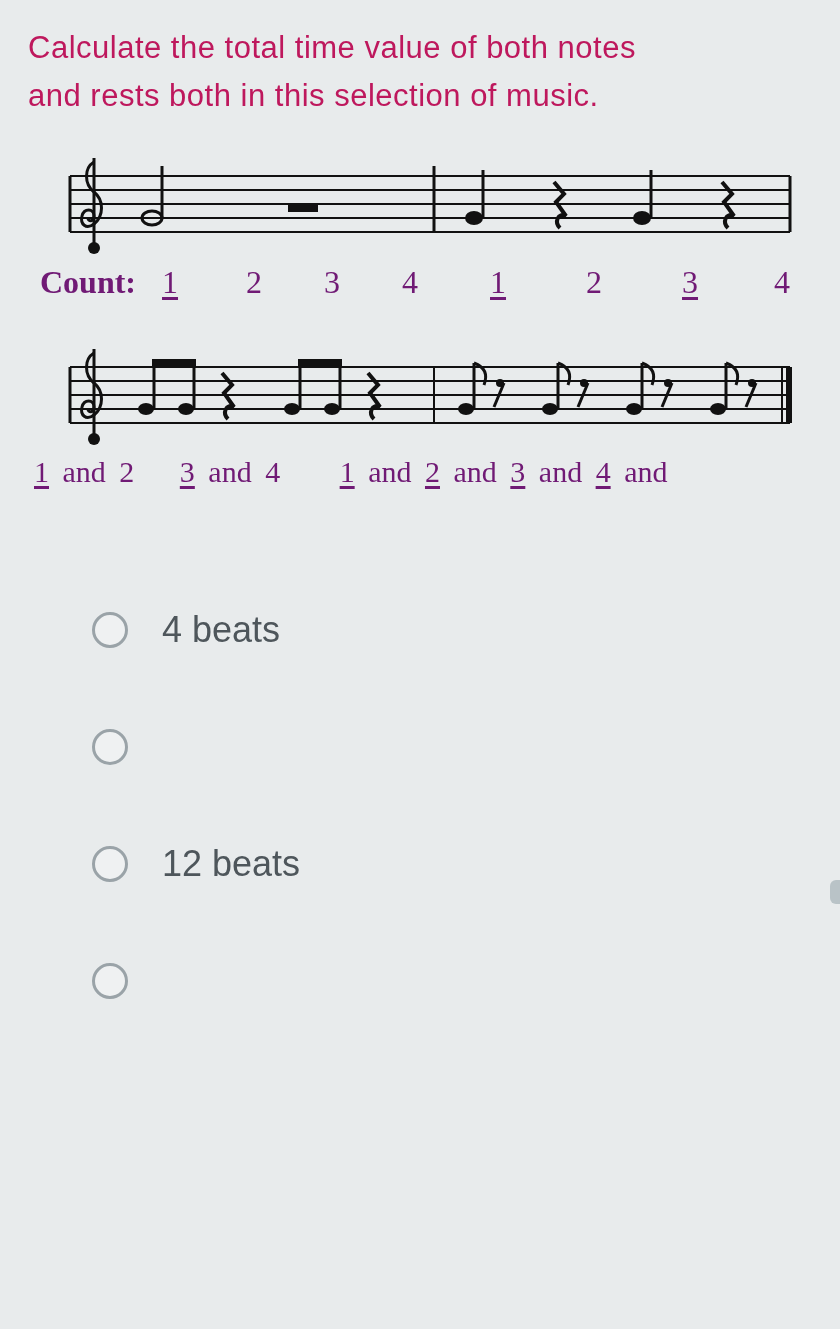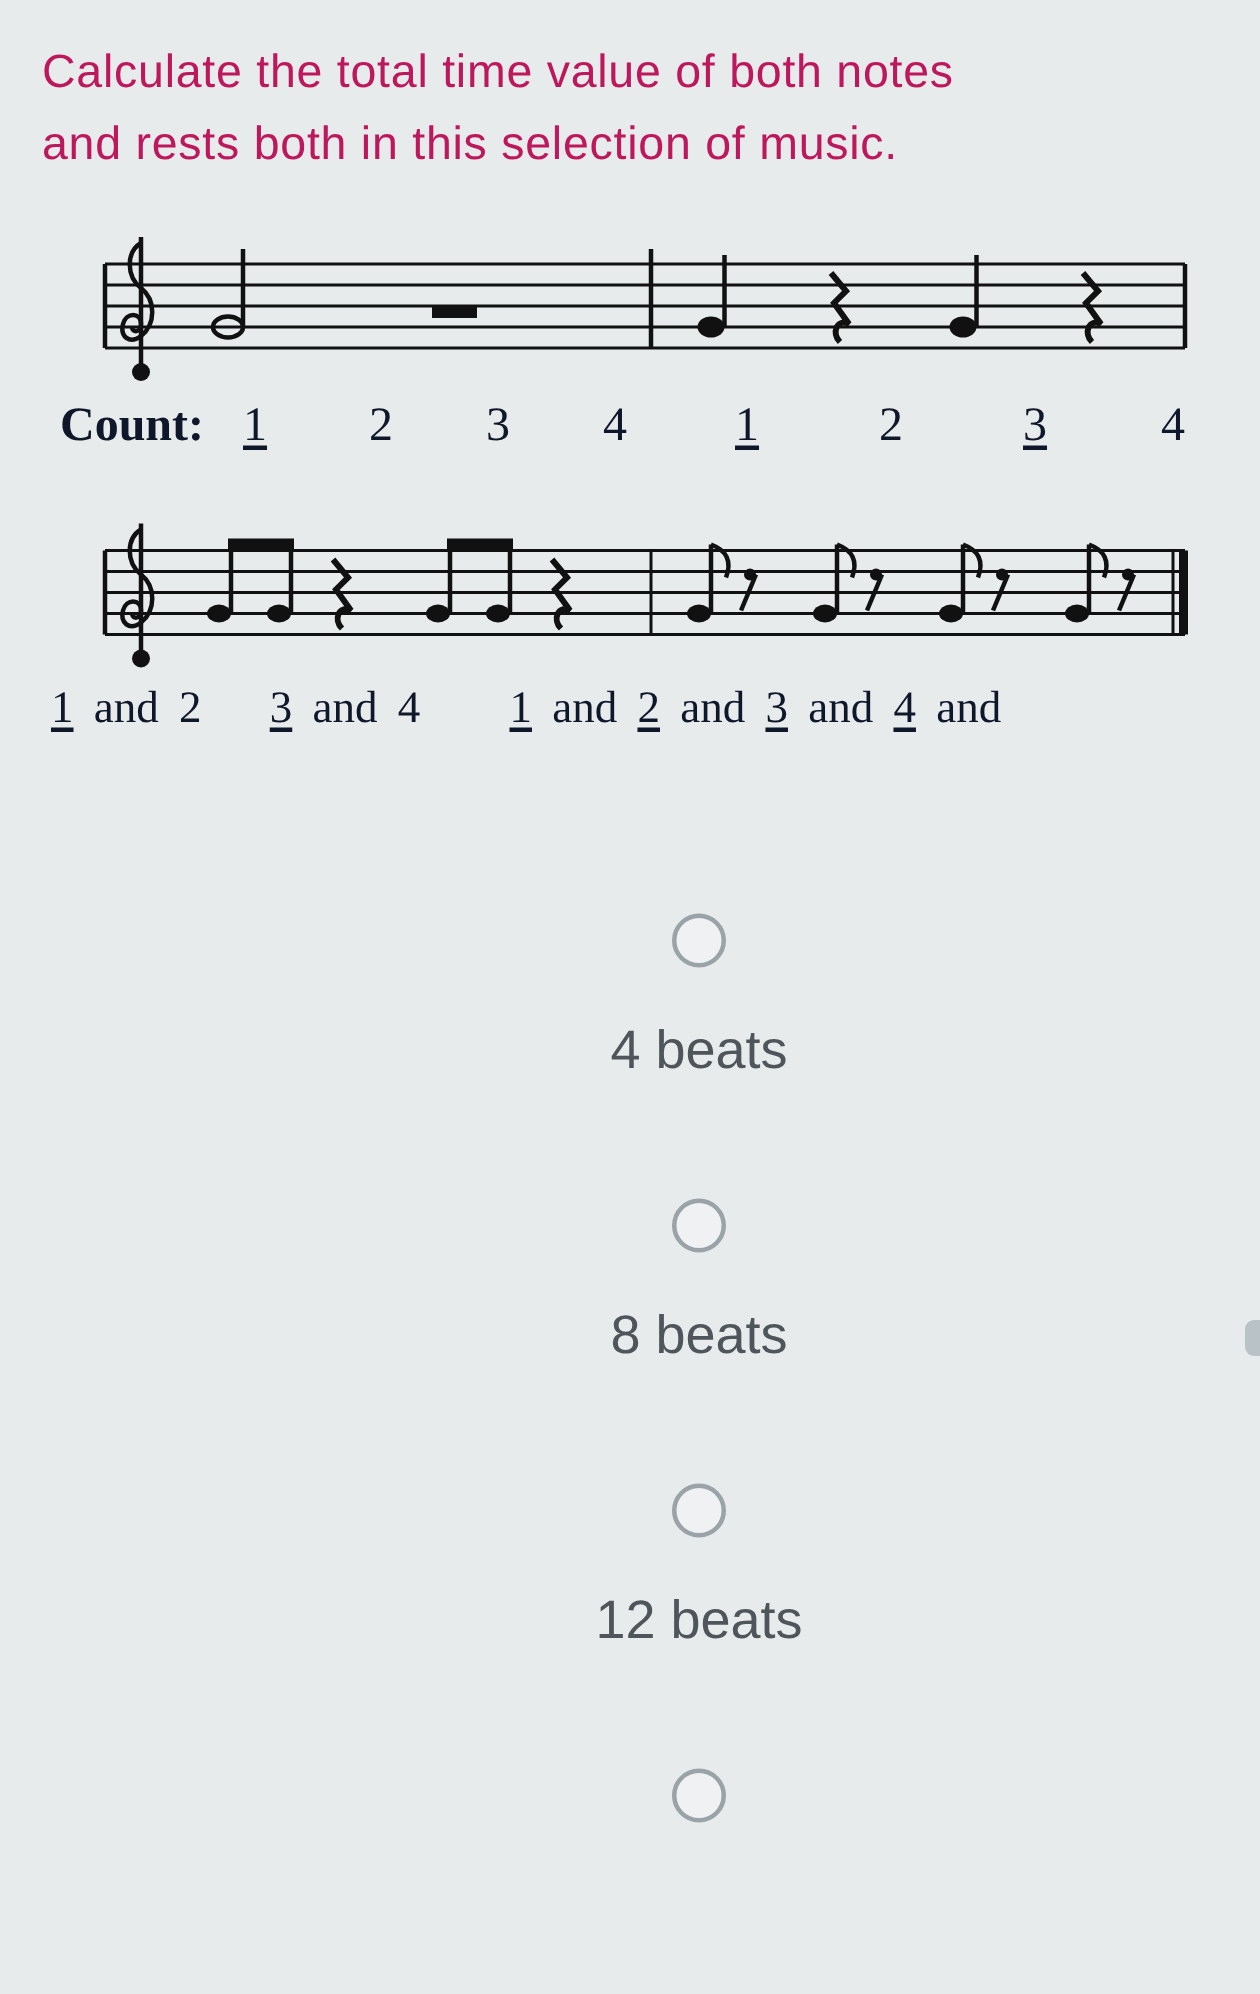--- a/index.html
+++ b/index.html
@@ -20,38 +20,37 @@
     font-family: Verdana, Geneva, sans-serif;
     color: #be185d;
   }
   .music-block {
     margin: 18px 0 0 34px;
     width: 760px;
   }
   .staff-row { margin-bottom: 38px; }
   .count-row {
     font-family: 'Times New Roman', serif;
-    color: #0f172a;
+    color: #701a75;
     font-size: 32px;
     margin-top: 4px;
   }
   .count-label { font-weight: bold; }
   .count-row span.u { text-decoration: underline; text-underline-offset: 4px; }
   .count-row span { display: inline-block; }
 
   
   .options {
     margin: 120px 0 0 92px;
   }
   .opt {
     display: flex;
     align-items: center;
     gap: 34px;
     margin-bottom: 78px;
-    flex-direction: column;
   }
   .radio {
     width: 36px; height: 36px;
     border: 3px solid #9aa3a8;
     border-radius: 50%;
     background: #eff1f2;
     flex: 0 0 auto;
   }
   .opt-label {
     font-family: Verdana, Geneva, sans-serif;
@@ -232,21 +231,20 @@
 
 </div>
 
 <div class="options">
   <div class="opt">
     <div class="radio"></div>
     <div class="opt-label">4 beats</div>
   </div>
   <div class="opt">
     <div class="radio"></div>
-    <div class="opt-label">8 beats</div>
   </div>
   <div class="opt">
     <div class="radio"></div>
     <div class="opt-label">12 beats</div>
   </div>
   <div class="opt" style="margin-bottom:0;">
     <div class="radio"></div>
   </div>
 </div>
 

